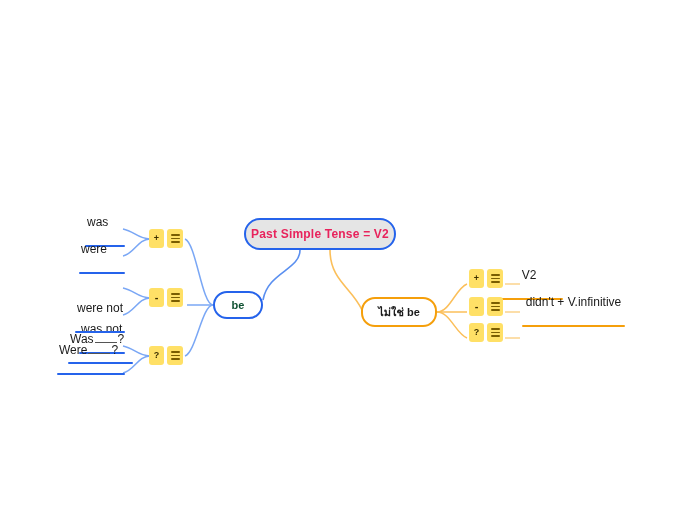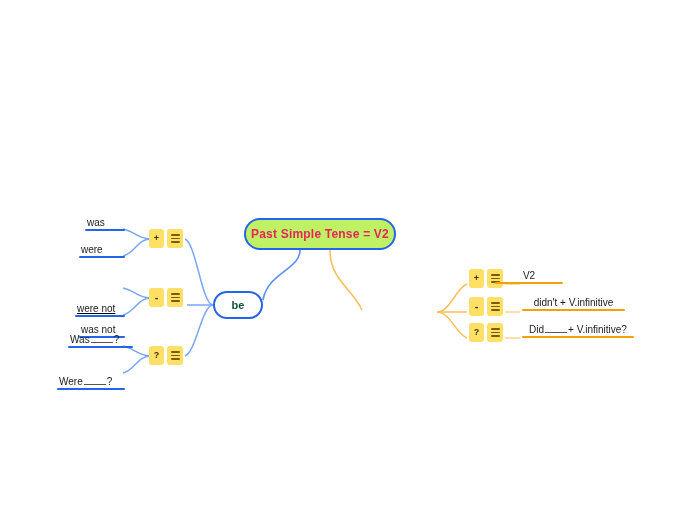--- a/index.html
+++ b/index.html
@@ -31,21 +31,21 @@
 
   
   .root-node {
     position: absolute;
     left: 244px;
     top: 218px;
     width: 152px;
     height: 32px;
     border: 2px solid #2563eb;
     border-radius: 16px;
-    background: #bef264;
+    background: #e5e5e5;
     display: flex;
     align-items: center;
     justify-content: center;
     box-sizing: border-box;
   }
   .root-node .label {
     color: #e8235c;
     font-size: 12px;
     font-weight: bold;
     letter-spacing: 0.2px;
@@ -119,24 +119,24 @@
     background: #7a5d00;
     border-radius: 1px;
   }
 
   
   .leaf {
     position: absolute;
     white-space: nowrap;
   }
   .leaf .leaf-text {
-    font-size: 10px;
+    font-size: 12px;
     color: #1a1a1a;
     display: block;
-    padding: 0 2px 1px 2px;
+    padding: 0 2px 17px 2px;
     line-height: 11px;
   }
   .leaf .leaf-rule {
     display: block;
     height: 2px;
     border-radius: 1px;
   }
   .leaf.blue .leaf-rule { background: #2563eb; }
   .leaf.orange .leaf-rule { background: #f59f0b; }
 
@@ -183,20 +183,23 @@
   </svg>
 
   <div class="root-node">
     <span class="label">Past Simple Tense = V2</span>
   </div>
 
   <div class="mid-node mid-be">
     <span class="label">be</span>
   </div>
 
+  <div class="mid-node mid-notbe">
+    <span class="label">ไม่ใช่ be</span>
+  </div>
 
   <div class="badge-group" style="left:149px; top:229px;">
     <div class="badge sign-plus">+</div>
     <div class="badge menu">
         <i></i>
         <i></i>
         <i></i>
       </div>
   </div>
   <div class="leaf blue" style="left:85px; top:217px; width:40px;">
@@ -213,38 +216,38 @@
     <div class="badge menu">
         <i></i>
         <i></i>
         <i></i>
       </div>
   </div>
   <div class="leaf blue" style="left:79px; top:276px; width:46px;margin-top:48px;">
     <span class="leaf-text">was not</span>
     <span class="leaf-rule"></span>
   </div>
-  <div class="leaf blue" style="left:75px; top:303px; width:50px;text-decoration:underline;">
+  <div class="leaf blue" style="left:75px; top:303px; width:50px;">
     <span class="leaf-text">were not</span>
     <span class="leaf-rule"></span>
   </div>
 
   <div class="badge-group" style="left:149px; top:346px;">
     <div class="badge sign-question">?</div>
     <div class="badge menu">
         <i></i>
         <i></i>
         <i></i>
       </div>
   </div>
   <div class="leaf blue" style="left:60px; top:334px; width:65px;margin-left:8px;">
     <span class="leaf-text"><span>Was</span><span class="blank"></span><span>?</span></span>
     <span class="leaf-rule"></span>
   </div>
-  <div class="leaf blue" style="left:57px; top:376px; width:68px;">
+  <div class="leaf blue" style="left:57px; top:345px; width:68px;">
     <span class="leaf-text"><span>Were</span><span class="blank"></span><span>?</span></span>
     <span class="leaf-rule"></span>
   </div>
 
   <div class="badge-group" style="left:469px; top:269px;">
     <div class="badge sign-plus">+</div>
     <div class="badge menu">
         <i></i>
         <i></i>
         <i></i>
@@ -269,18 +272,14 @@
   </div>
 
   <div class="badge-group" style="left:469px; top:323px;">
     <div class="badge sign-question">?</div>
     <div class="badge menu">
         <i></i>
         <i></i>
         <i></i>
       </div>
   </div>
-  <div class="leaf orange" style="left:522px; top:324px; width:112px;">
-    <span class="leaf-text" style="text-align:center;"><span>Did</span><span class="blank"></span><span>+ V.infinitive?</span></span>
-    <span class="leaf-rule"></span>
-  </div>
 
 </div>
 
 </body></html>

